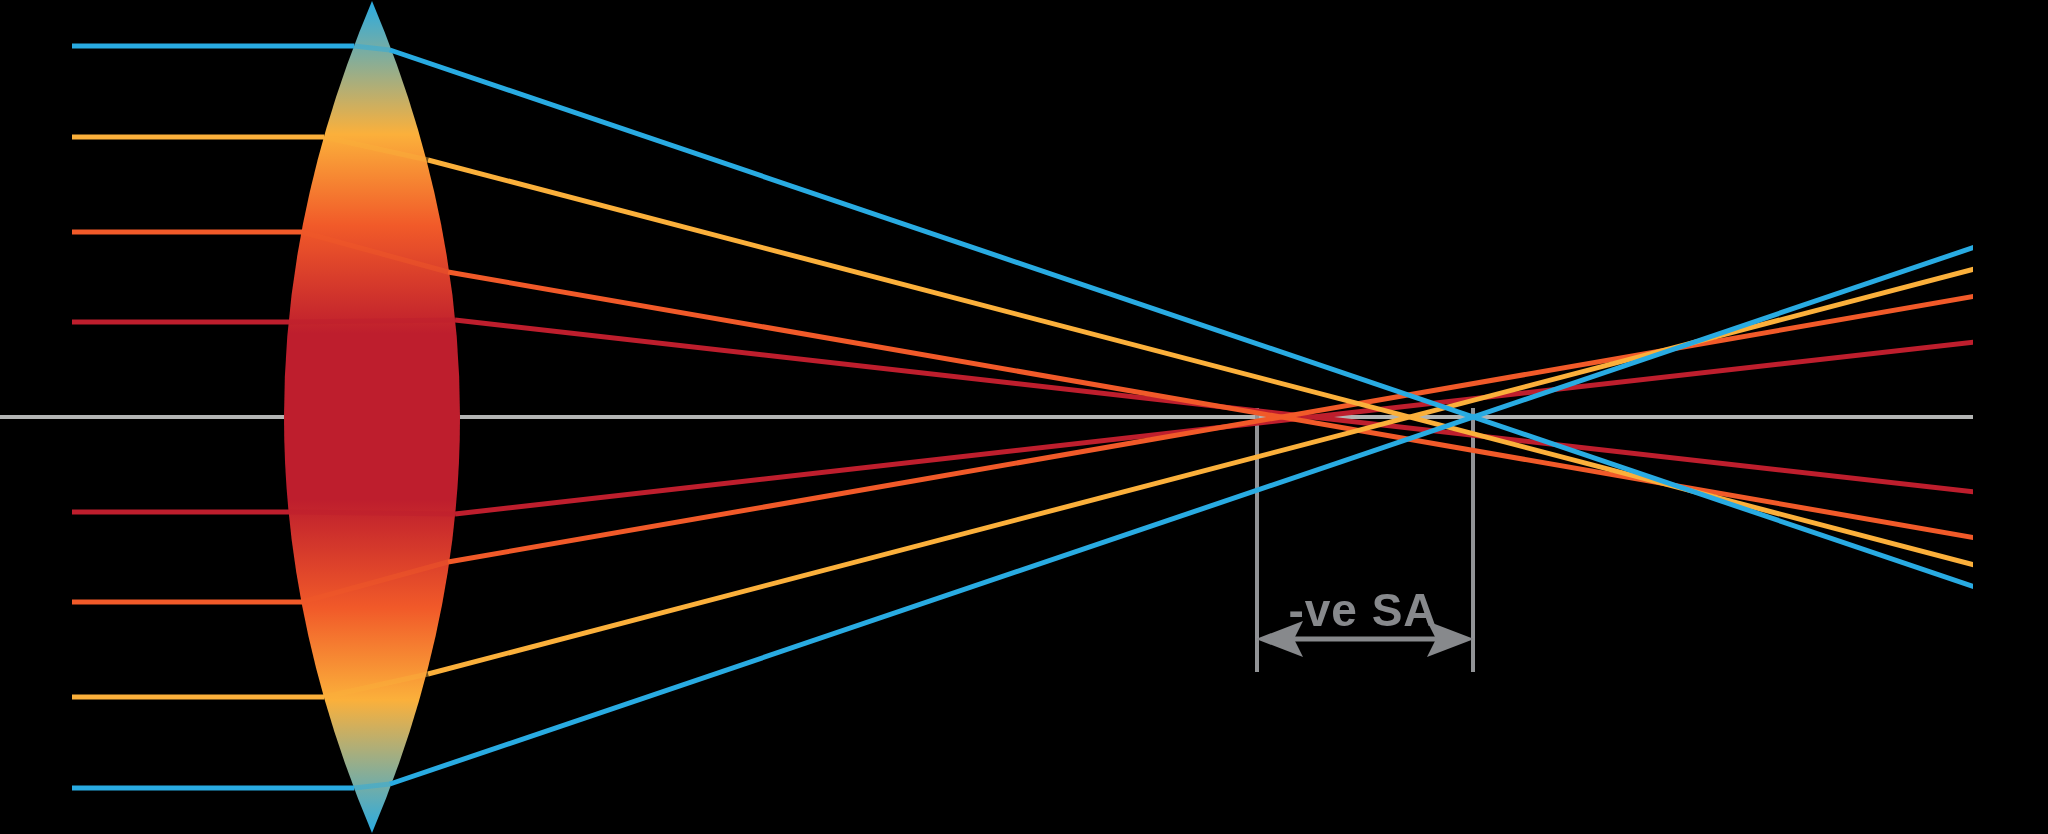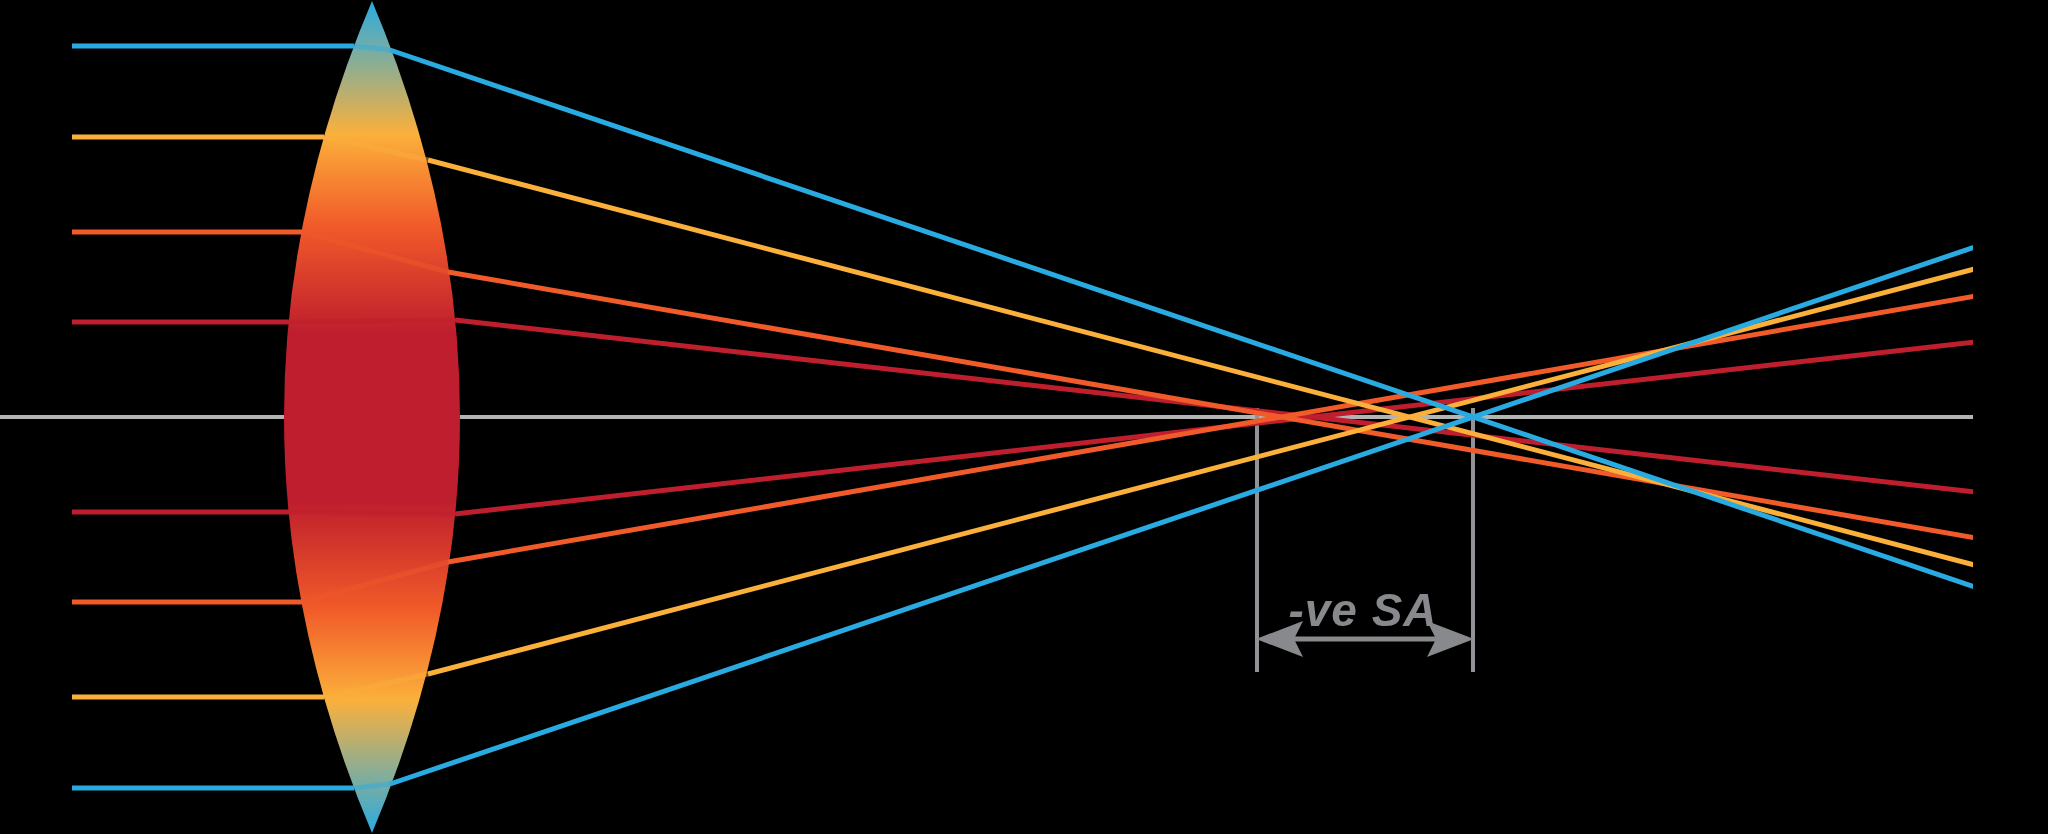--- a/index.html
+++ b/index.html
@@ -7,21 +7,20 @@
     margin: 0;
     padding: 0;
     background: #000000;
   }
   .stage {
     position: relative;
     width: 1973px;
     height: 834px;
     overflow: hidden;
     background: #000000;
-    font-style: italic;
   }
   svg.diagram {
     display: block;
     width: 2048px;
     height: 834px;
   }
   .sa-label-text {
     font-family: "Liberation Sans", "DejaVu Sans", sans-serif;
     font-weight: 700;
     letter-spacing: 1px;

